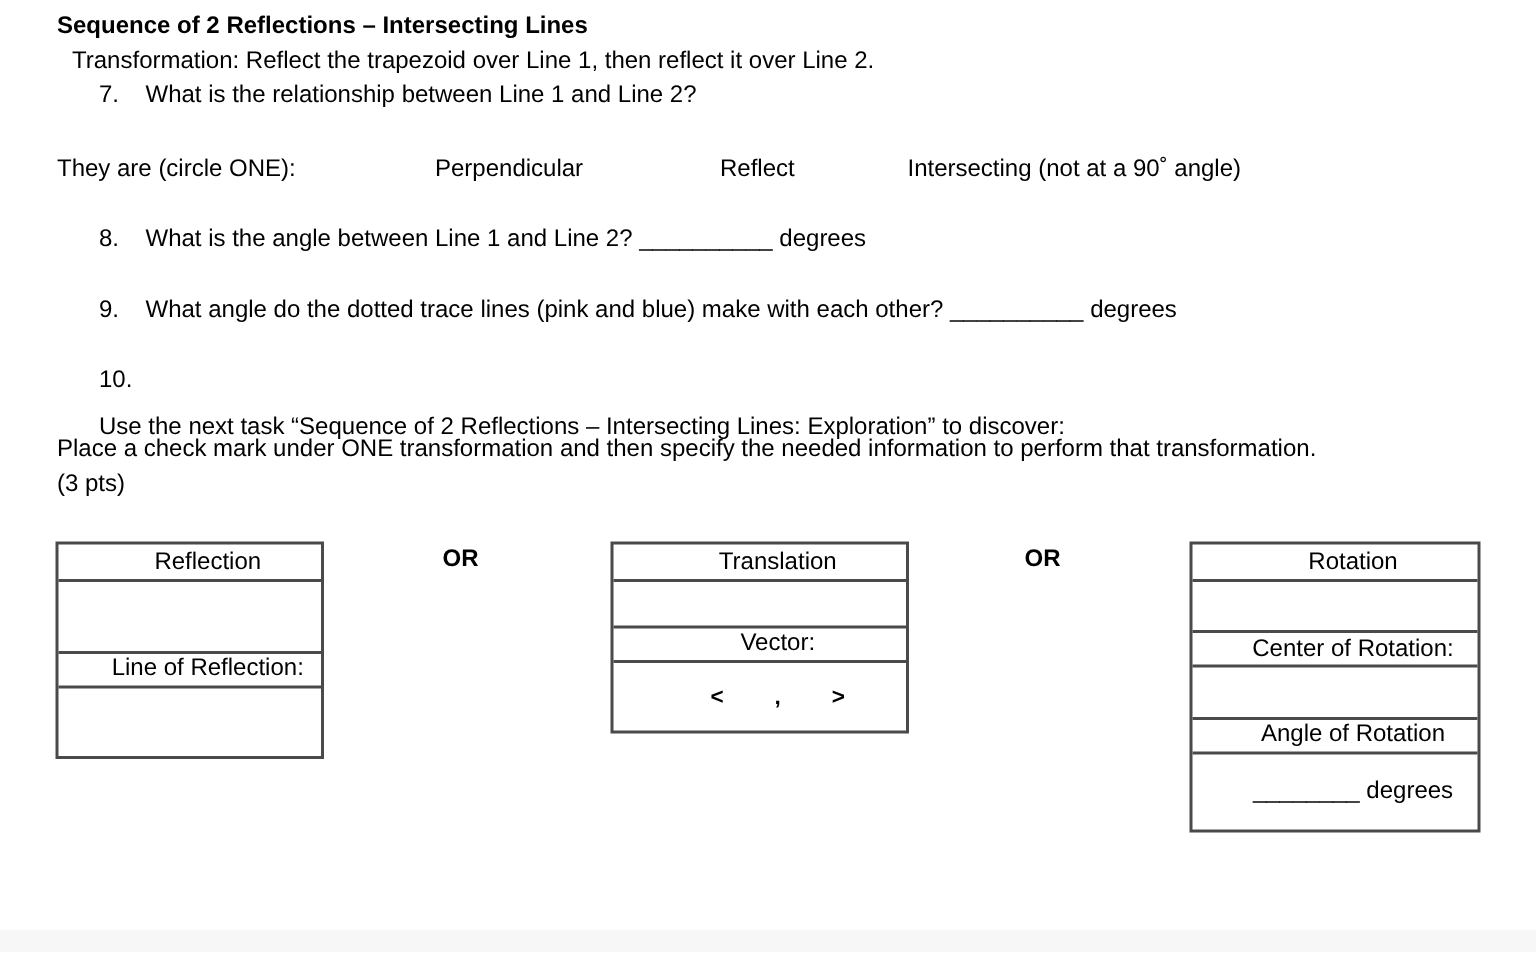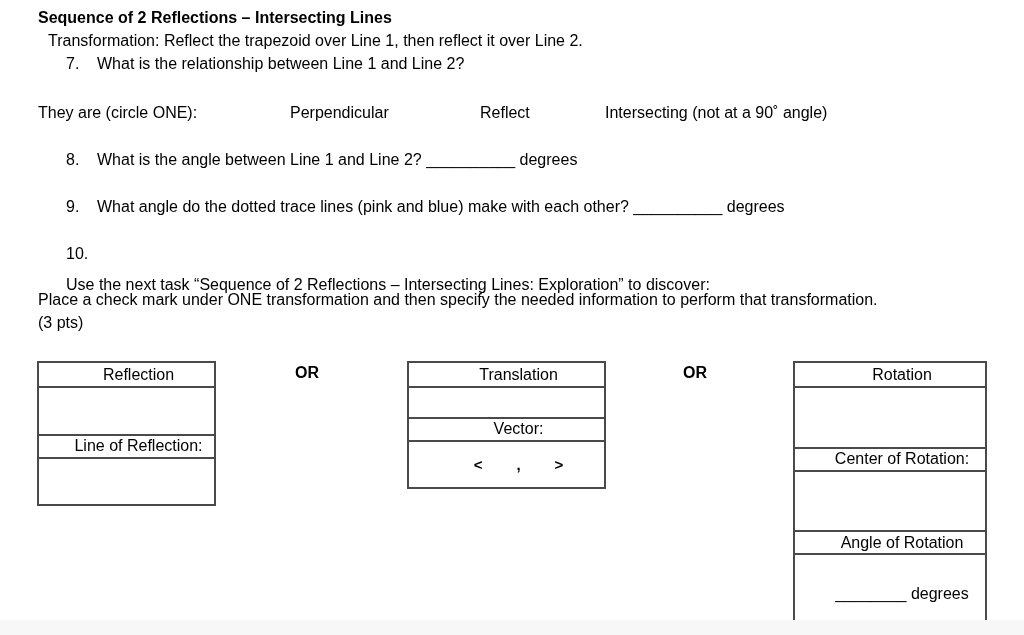--- a/index.html
+++ b/index.html
@@ -125,21 +125,21 @@
     <div class="t-row t-label">Vector:</div>
     <div class="t-row t-blank vector-cell">
       <span>&lt;</span>
       <span>,</span>
       <span>&gt;</span>
     </div>
   </div>
 
   <div class="or-label" style="left:683px; top:364px;">OR</div>
 
-  <div class="worksheet-table" style="left:793px; top:361px; width:194px; height:273px;">
+  <div class="worksheet-table" style="left:793px; top:361px; width:194px; height:194px;">
     <div class="t-row t-head">Rotation</div>
     <div class="t-row t-blank"></div>
     <div class="t-row t-label">Center of Rotation:</div>
     <div class="t-row t-blank"></div>
     <div class="t-row t-label">Angle of Rotation</div>
     <div class="t-row t-blank">________ degrees</div>
   </div>
 
   <div class="footer-strip"></div>
 

